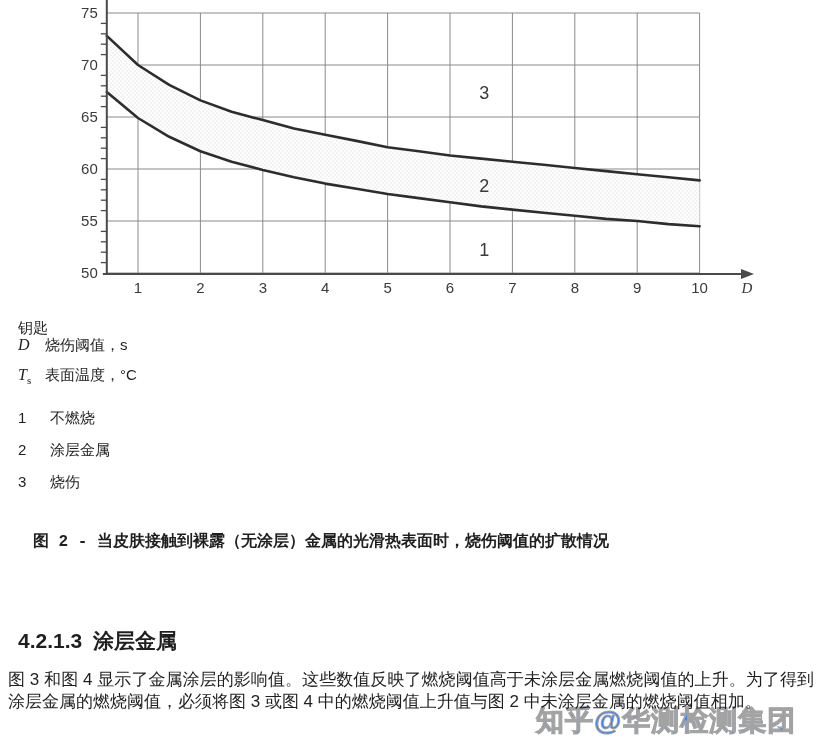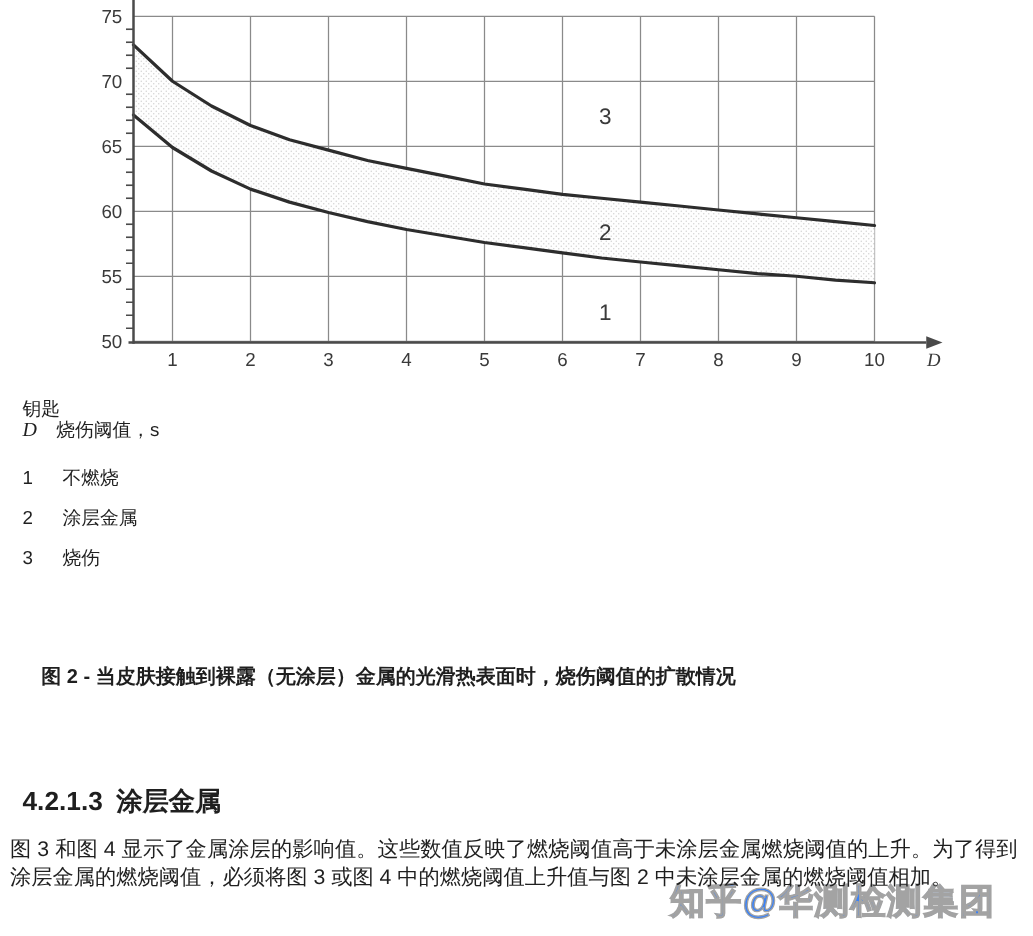--- a/index.html
+++ b/index.html
@@ -17,21 +17,21 @@
   .key-title{font-weight:normal;margin-bottom:1px;}
   .key-row{display:flex;margin-bottom:14px;align-items:baseline;}
   .key-row .sym{font-family:"Liberation Serif","DejaVu Serif",serif;font-style:italic;
                 min-width:27px;font-size:16px;}
   .key-row .sym sub{font-style:normal;font-size:11px;}
   .zones{margin-top:22px;}
   .zone-row{display:flex;margin-bottom:16px;}
   .zone-row .num{min-width:32px;}
 
   
-  .caption{position:absolute;left:33px;top:531px;font-size:16px;font-weight:bold;}
+  .caption{position:absolute;left:33px;top:531px;font-size:16px;font-weight:bold;font-family:Liberation Mono, monospace;}
   .section-heading{position:absolute;left:18px;top:627px;font-size:21px;font-weight:bold;}
   .section-heading .sec-num{display:inline-block;min-width:75px;}
   .paragraph{position:absolute;left:8px;top:669px;width:806px;font-size:17px;
              line-height:22px;text-align:justify;z-index:2;}
 
   
   .watermark{position:absolute;left:536px;top:702px;z-index:1;font-size:28px;
              font-weight:bold;letter-spacing:1px;color:#3b82f6;
              -webkit-text-stroke:1px #a3a3a3;white-space:nowrap;}
 </style>
@@ -125,20 +125,24 @@
       </g>
   </svg>
 </div>
 
 <div class="key">
   <div class="key-title">钥匙</div>
   <div class="key-row">
     <span class="sym">D</span>
     <span class="lbl">烧伤阈值，s</span>
   </div>
+  <div class="key-row">
+    <span class="sym"><i>T</i><sub>s</sub></span>
+    <span class="lbl">表面温度，°C</span>
+  </div>
   <div class="zones">
     <div class="zone-row">
       <span class="num">1</span>
       <span>不燃烧</span>
     </div>
     <div class="zone-row">
       <span class="num">2</span>
       <span>涂层金属</span>
     </div>
     <div class="zone-row">

